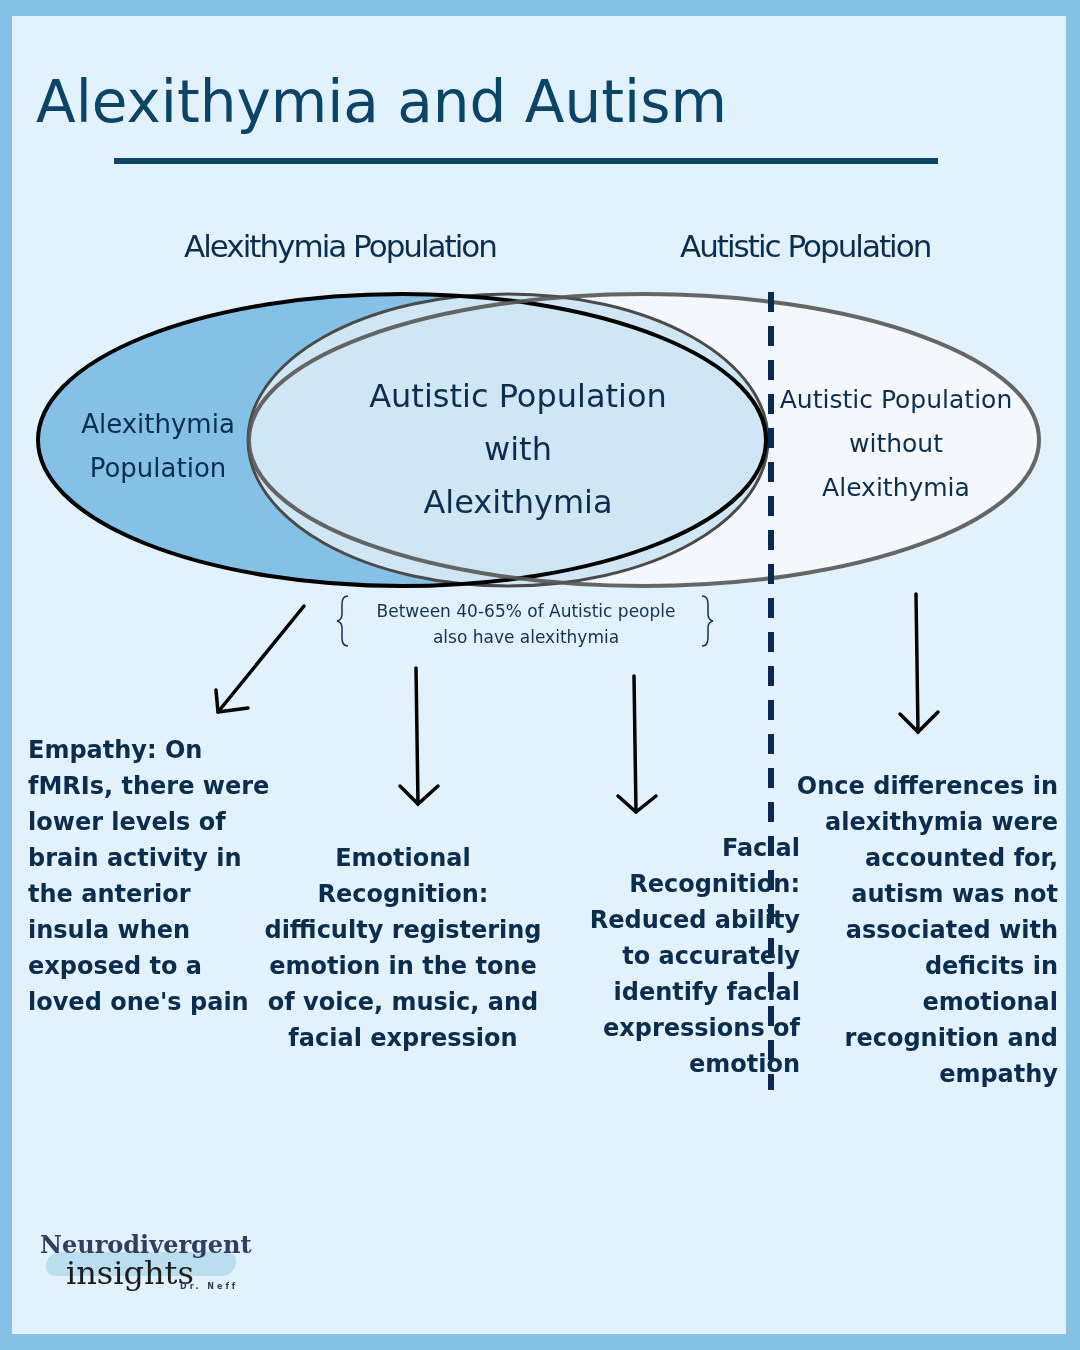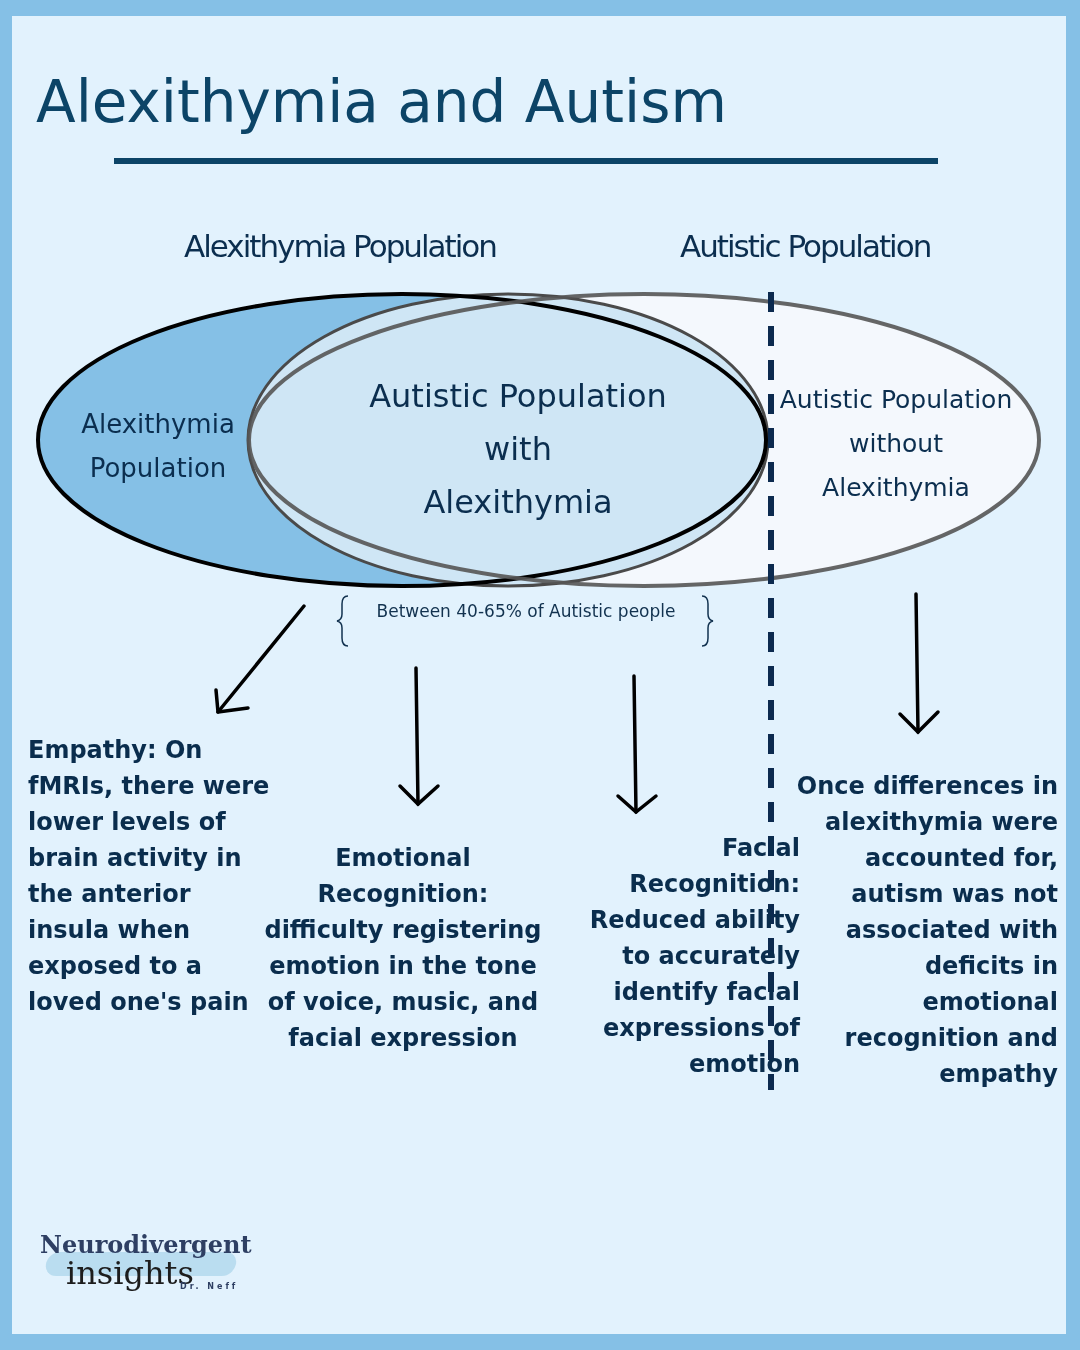--- a/index.html
+++ b/index.html
@@ -141,20 +141,21 @@
   <div>Alexithymia</div>
 </div>
 <div class="venn-text" style="left:778px; top:378px; width:236px; font-size:25px; line-height:44px;">
   <div>Autistic Population</div>
   <div>without</div>
   <div>Alexithymia</div>
 </div>
 
 <div class="note">
   <div>Between 40-65% of Autistic people</div>
+  <div>also have alexithymia</div>
 </div>
 
 <div class="fact" style="left:28px; top:732px; width:260px; text-align:left;">
   <div>Empathy: On</div>
   <div>fMRIs, there were</div>
   <div>lower levels of</div>
   <div>brain activity in</div>
   <div>the anterior</div>
   <div>insula when</div>
   <div>exposed to a</div>

